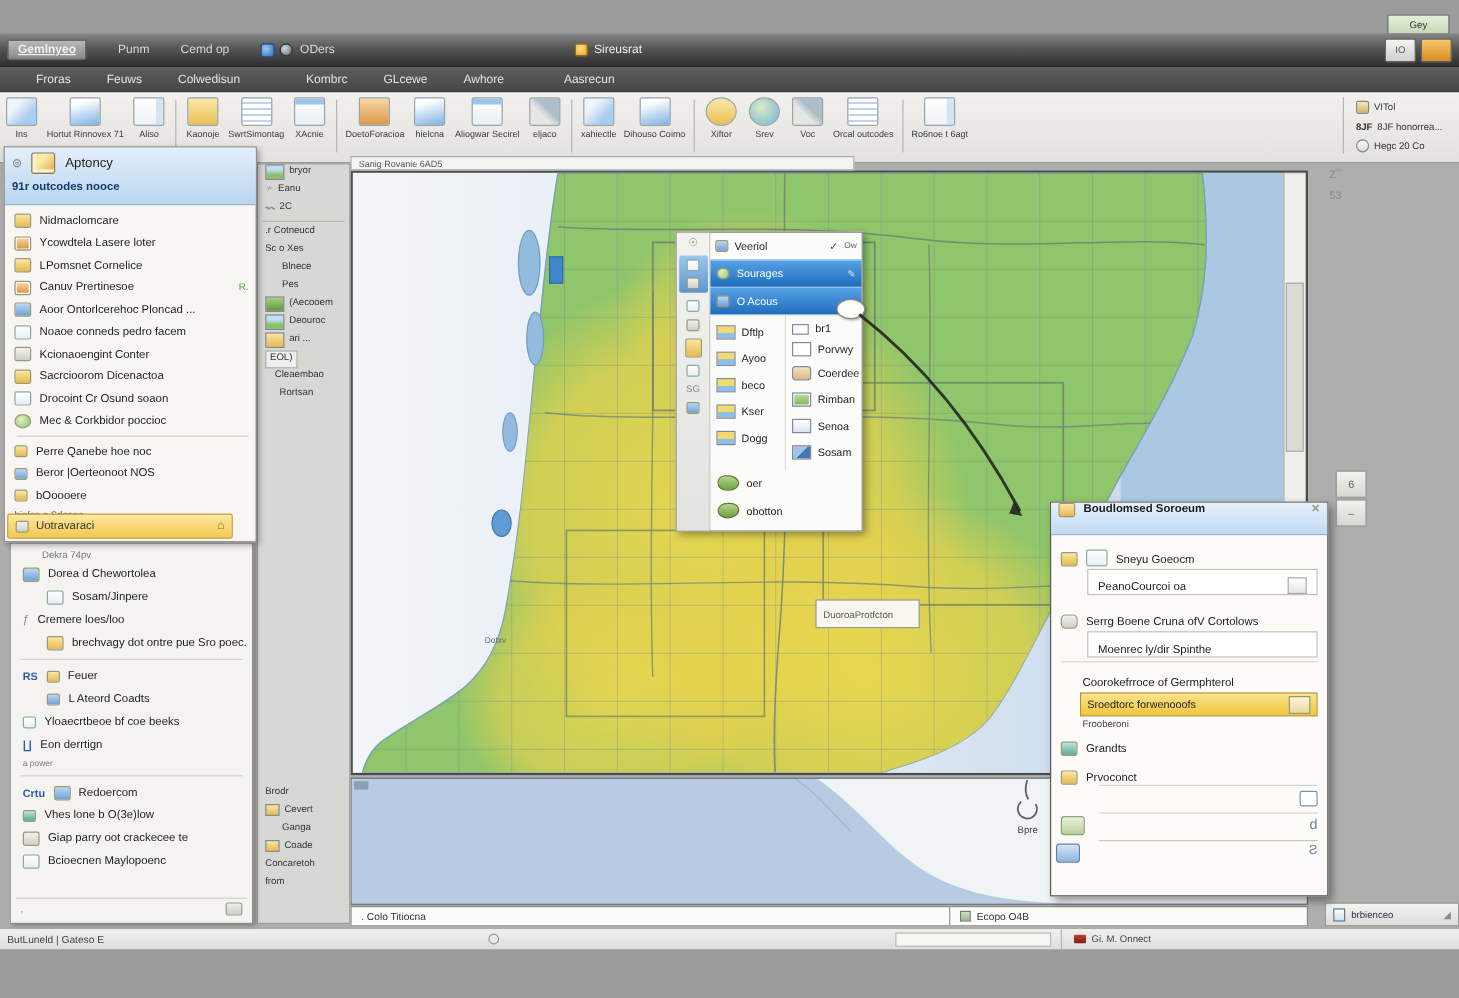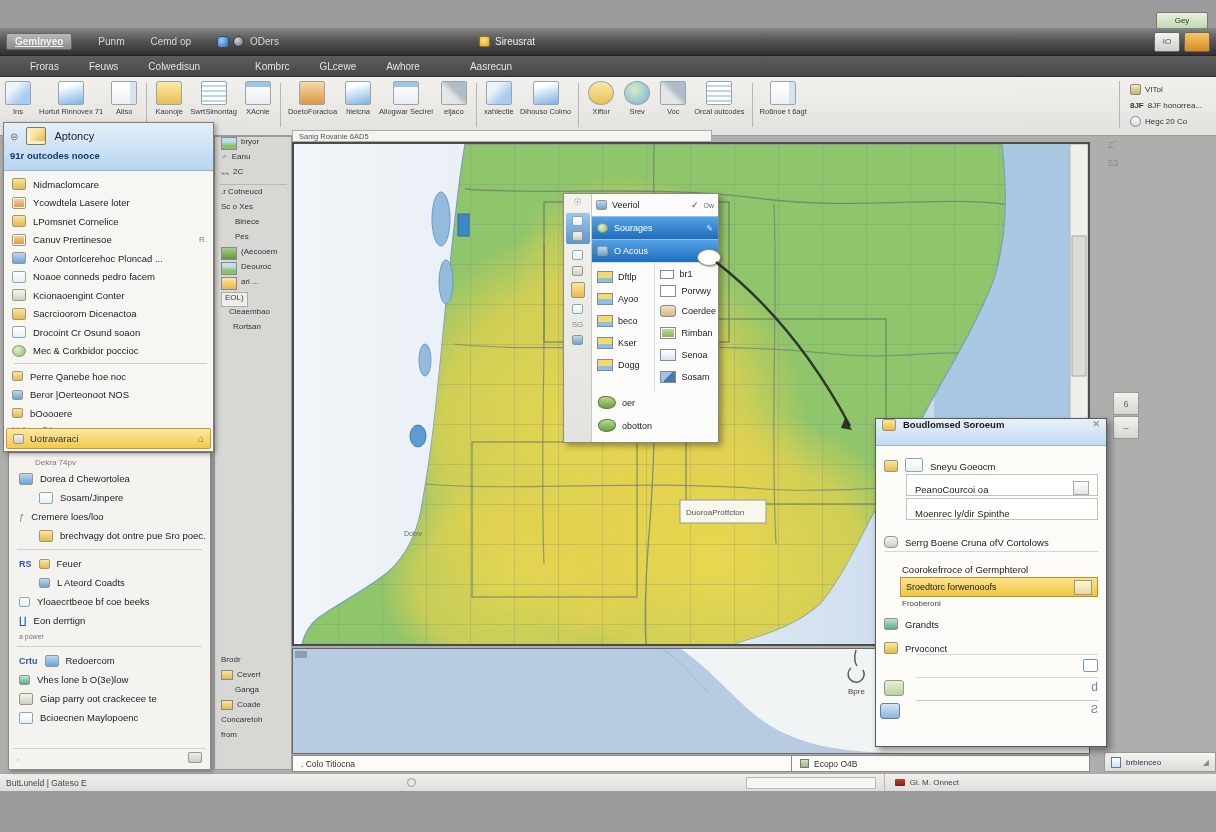--- a/index.html
+++ b/index.html
@@ -70,21 +70,21 @@
   .lp-div { height:1px; background:#cfcfc8; margin:3px 6px; }
   .ic { width:14px; height:12px; border:1px solid #997; border-radius:2px; flex:0 0 auto; }
   .ic-folder { background:linear-gradient(#fbe7a0,#e6b94e); }
   .ic-page   { background:linear-gradient(#ffffff,#e9eef4); border-color:#8aa; }
   .ic-grid   { background:linear-gradient(#f8d8a0,#e09040); box-shadow:inset 0 0 0 1px #fff; }
   .ic-blue   { background:linear-gradient(#bcd8f2,#6da2d8); }
   .ic-gray   { background:linear-gradient(#f2f2f0,#cfcfc9); }
   .ic-round  { border-radius:50%; background:radial-gradient(circle at 38% 35%, #e0f0c8, #8cc068); }
   .ic-teal   { background:linear-gradient(#bfe4dc,#5aa89a); }
   .ic-sm { width:11px; height:10px; }
-  #lp-selected { position:absolute; left:2px; bottom:2px; width:205px; height:21px;
+  #lp-selected { position:absolute; left:2px; bottom:2px; width:188px; height:21px;
     background:linear-gradient(#fde9a2,#f3c84e); border:1px solid #c49a2e; border-radius:2px;
     display:flex; align-items:center; gap:6px; font-size:9.5px; color:#333; padding:0 6px; }
   #lp-selected .home { margin-left:auto; color:#8a6a1a; font-size:10px; }
 
   
   #lower-panel { left:8px; top:452px; width:203px; height:318px; background:#f4f3f0;
     border:1px solid #8c8c88; box-shadow:2px 2px 4px rgba(0,0,0,.3); z-index:39; font-size:9.5px; color:#222; }
   #lower-panel .hd { font-size:8px; color:#777; padding:5px 0 2px 26px; }
   .lw-item { display:flex; align-items:center; gap:7px; height:19px; padding-left:10px; }
   .lw-item.indent { padding-left:30px; }
@@ -730,26 +730,26 @@
     </div>
     <div class="dlg-row">
       <div class="ic ic-folder"></div>
       <div class="ic ic-page" style="width:18px;height:14px"></div>
       <span>Sneyu Goeocm</span>
     </div>
     <div class="dlg-row inset">
       <span>PeanoCourcoi oa</span>
       <div class="step"></div>
     </div>
-    <div class="dlg-row inset">
-      <span>Moenrec ly/dir Spinthe</span>
-    </div>
     <div class="dlg-row">
       <div class="ic ic-gray" style="border-radius:4px"></div>
       <span>Serrg Boene Cruna ofV Cortolows</span>
+    </div>
+    <div class="dlg-row inset">
+      <span>Moenrec ly/dir Spinthe</span>
     </div>
     <div class="dlg-div"></div>
     <div class="dlg-row" style="height:20px;padding-left:26px">
       <span>Coorokefrroce of Germphterol</span>
     </div>
     <div id="dlg-sel">
       <span>Sroedtorc forwenooofs</span>
       <div class="btn"></div>
     </div>
     <div id="dlg-sub">Frooberoni</div>

